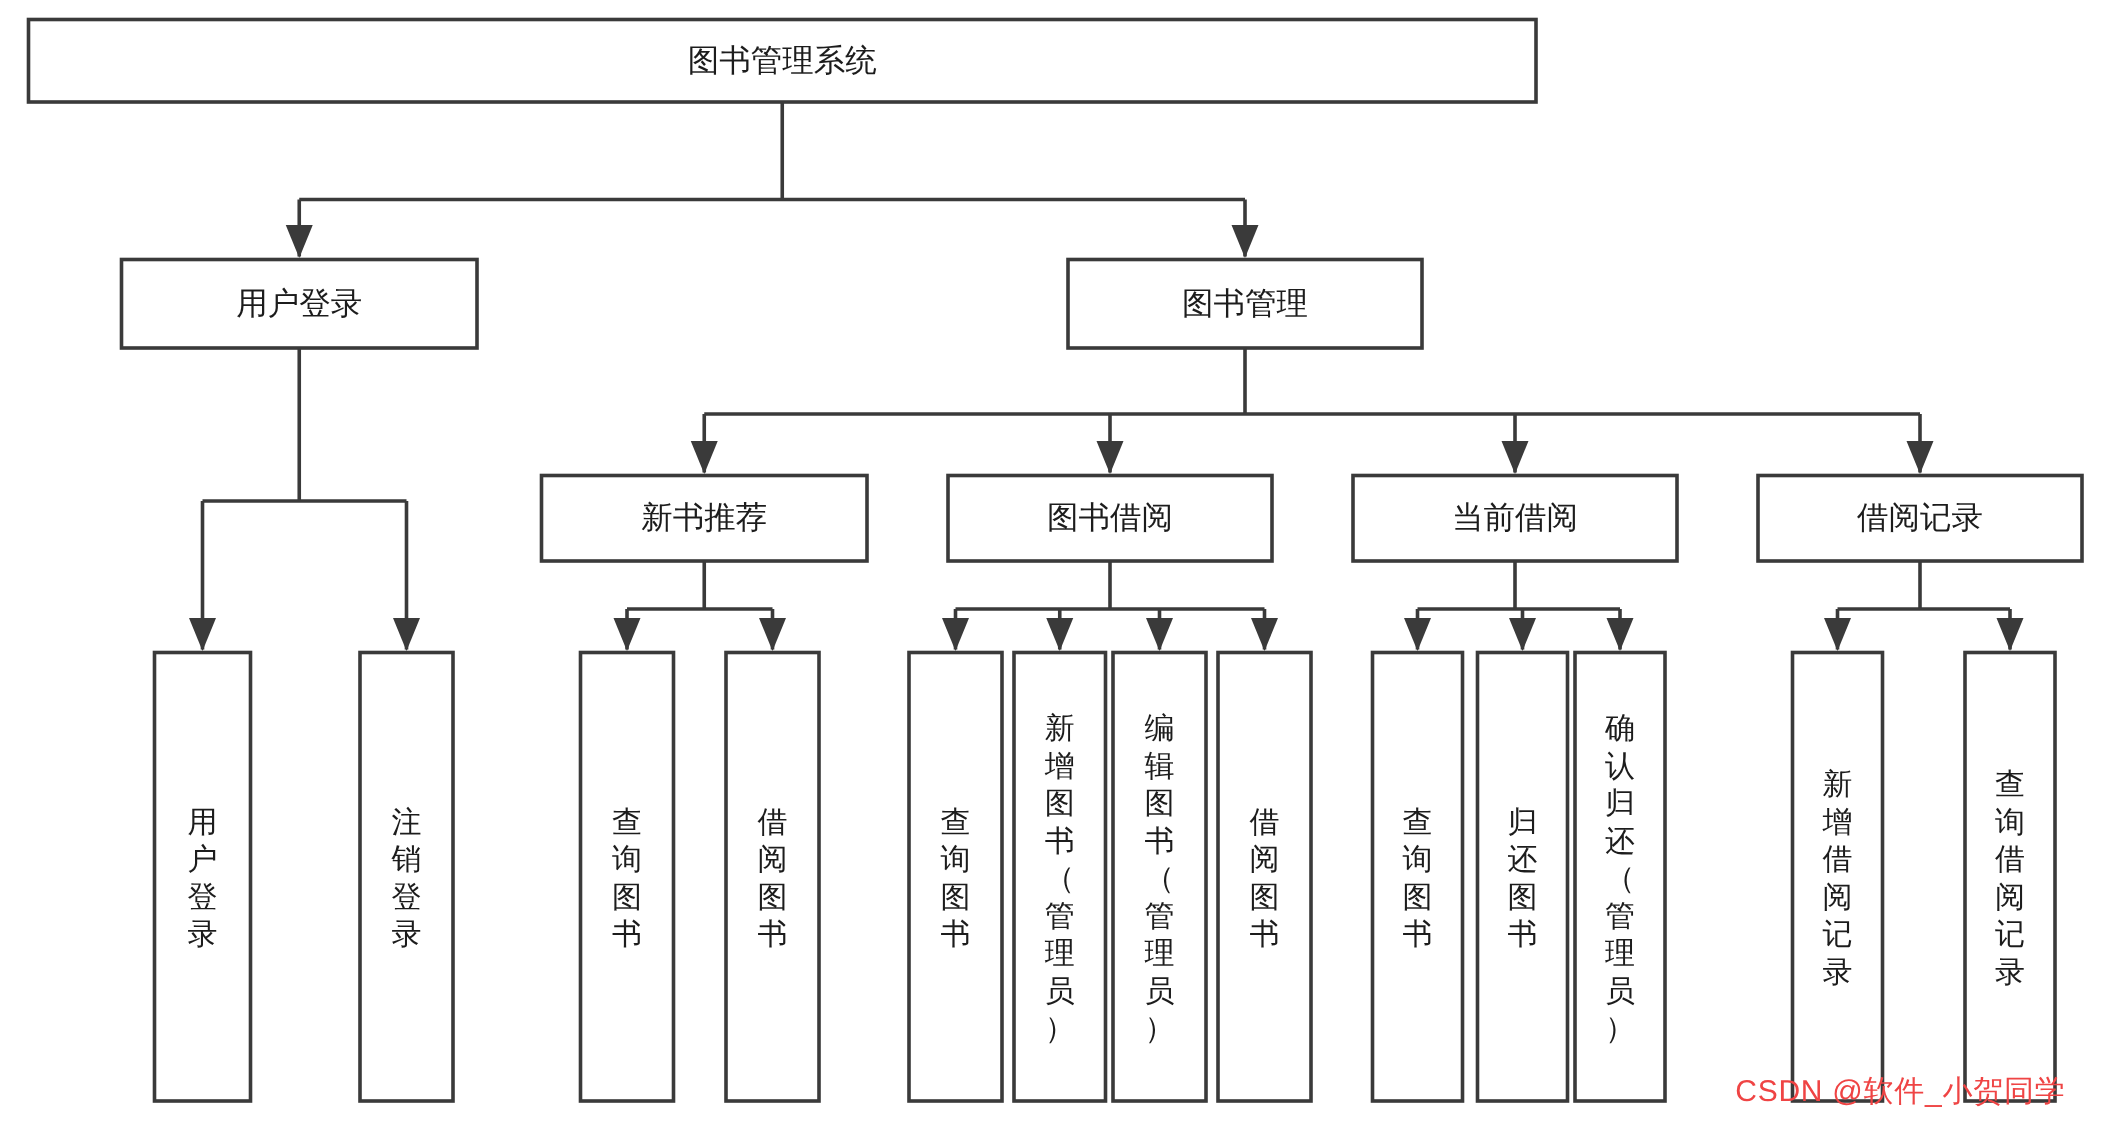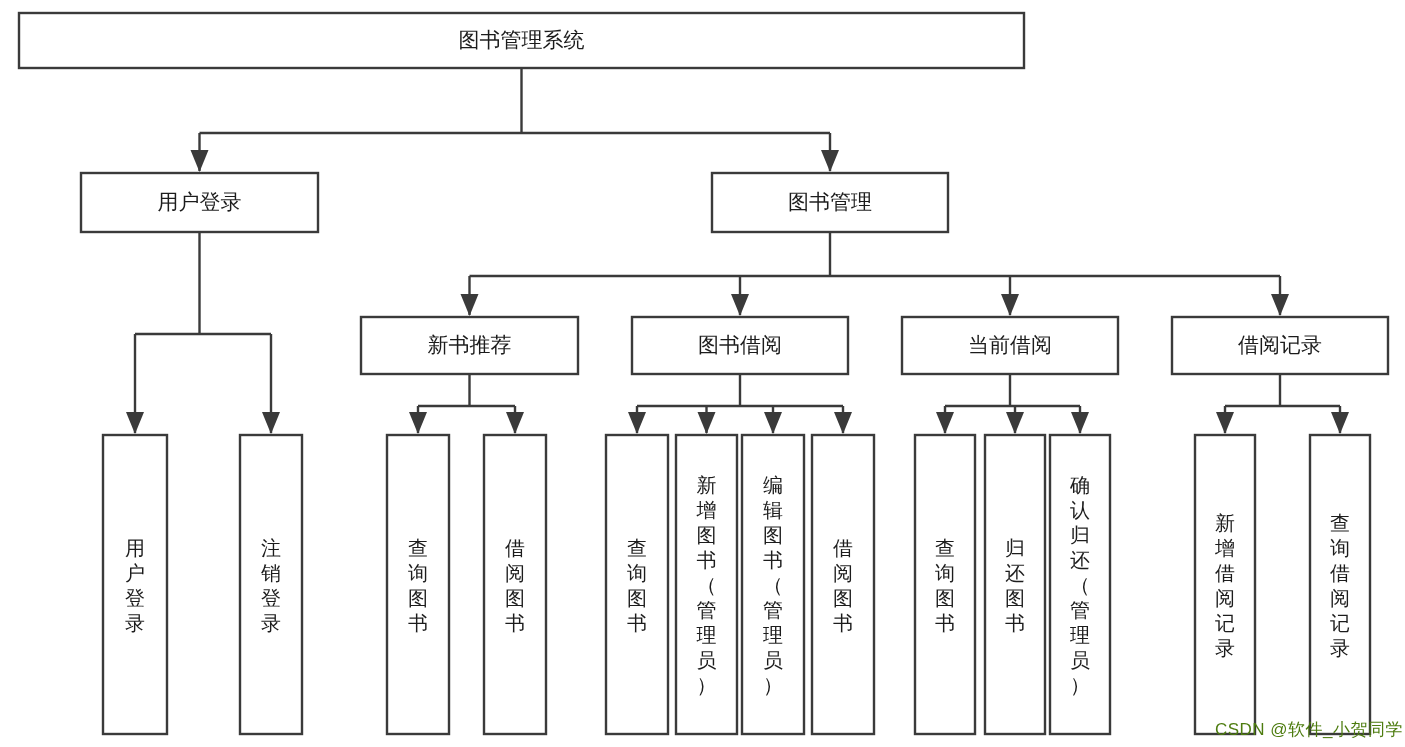--- a/index.html
+++ b/index.html
@@ -49,25 +49,25 @@
     dominant-baseline: middle;
   }
   .node-label-v {
     font-family: "Liberation Sans", "DejaVu Sans", sans-serif;
     font-size: 20px;
     fill: #1c1c1c;
     text-anchor: middle;
   }
   .watermark {
     position: absolute;
-    right: 2px;
+    right: 28px;
     bottom: 6px;
     font-family: "Liberation Sans", "DejaVu Sans", sans-serif;
-    font-size: 17px;
-    color: #4d7c0f;
+    font-size: 20px;
+    color: #ef4444;
     letter-spacing: 0.5px;
     white-space: nowrap;
     pointer-events: none;
   }
 </style>
 </head>
 <body>
 
 <div id="diagram-root">
   <svg class="flow" viewBox="0 0 1405 747" xmlns="http://www.w3.org/2000/svg">

